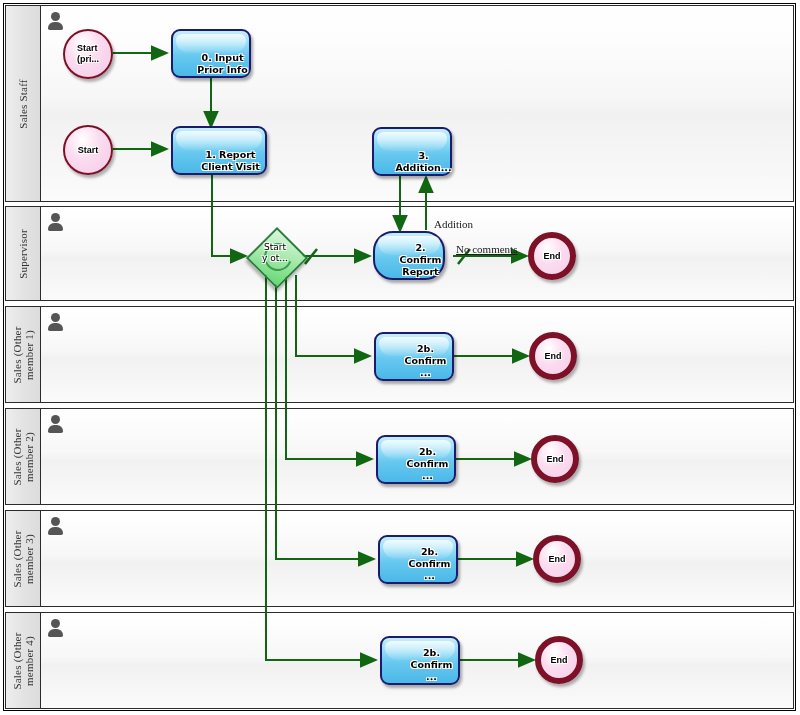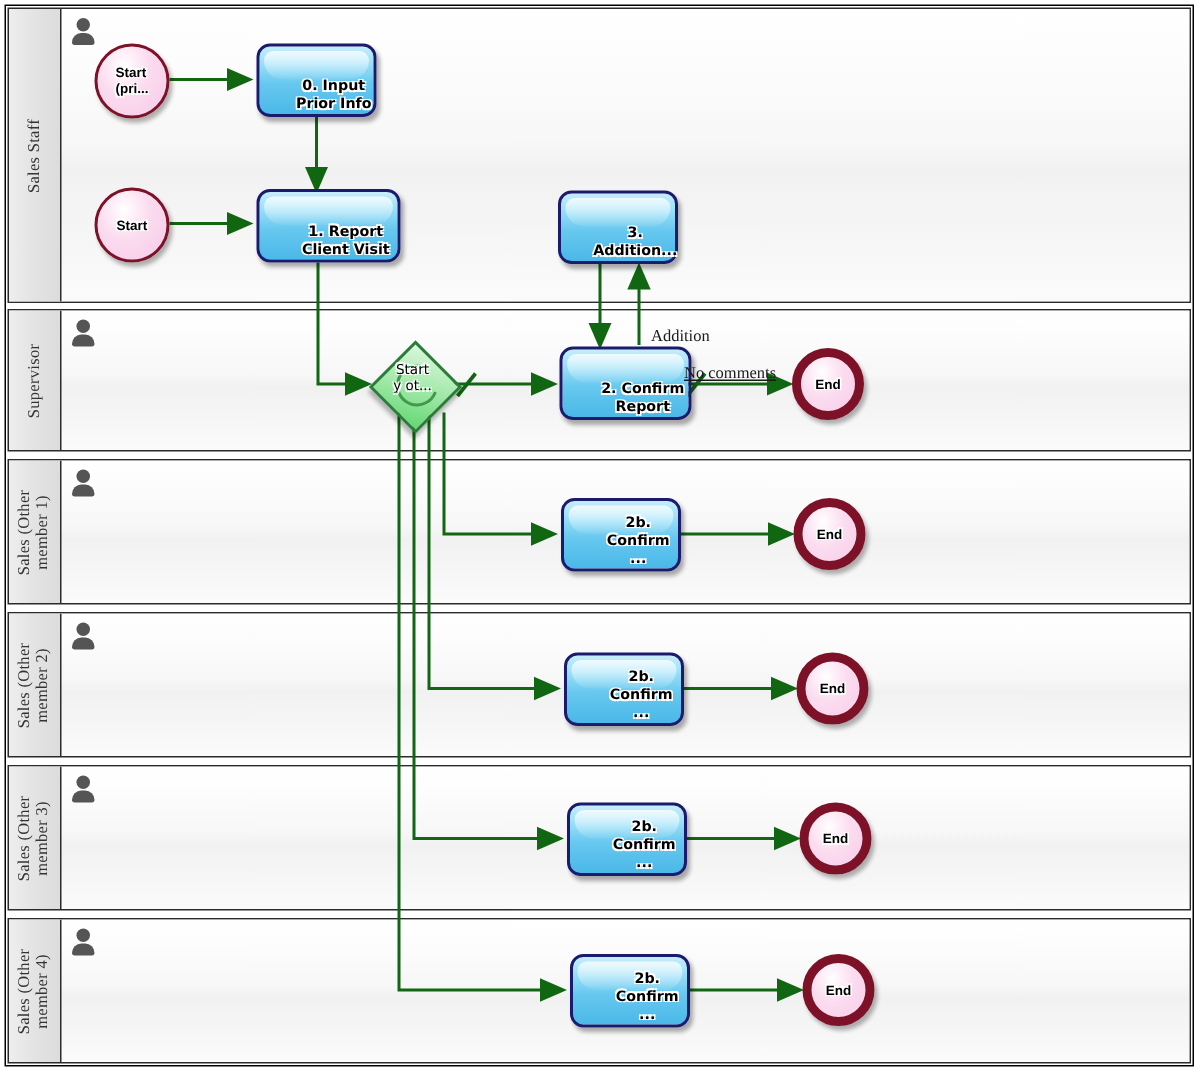--- a/index.html
+++ b/index.html
@@ -332,21 +332,21 @@
 Addition...</div>
     </div>
 
     <div class="gateway" style="left:248px; top:229px;">
       <div class="diamond"></div>
       <div class="ring"></div>
       <div class="gw-label">Start
 y ot...</div>
     </div>
 
-    <div class="task" style="left:373px; top:231px; width:88px; height:49px;">
+    <div class="task" style="left:373px; top:231px; width:72px; height:49px;border-radius:20px;">
       <div class="task-label">2. Confirm
 Report</div>
     </div>
 
     <div class="event end" style="left:528px; top:232px; width:48px; height:48px;">
       <div class="event-label">End</div>
     </div>
 
     <div class="flow-text" style="left:434px; top:218px;">Addition</div>
     <div class="flow-text" style="left:456px; top:243px;text-decoration:underline;">No comments</div>

